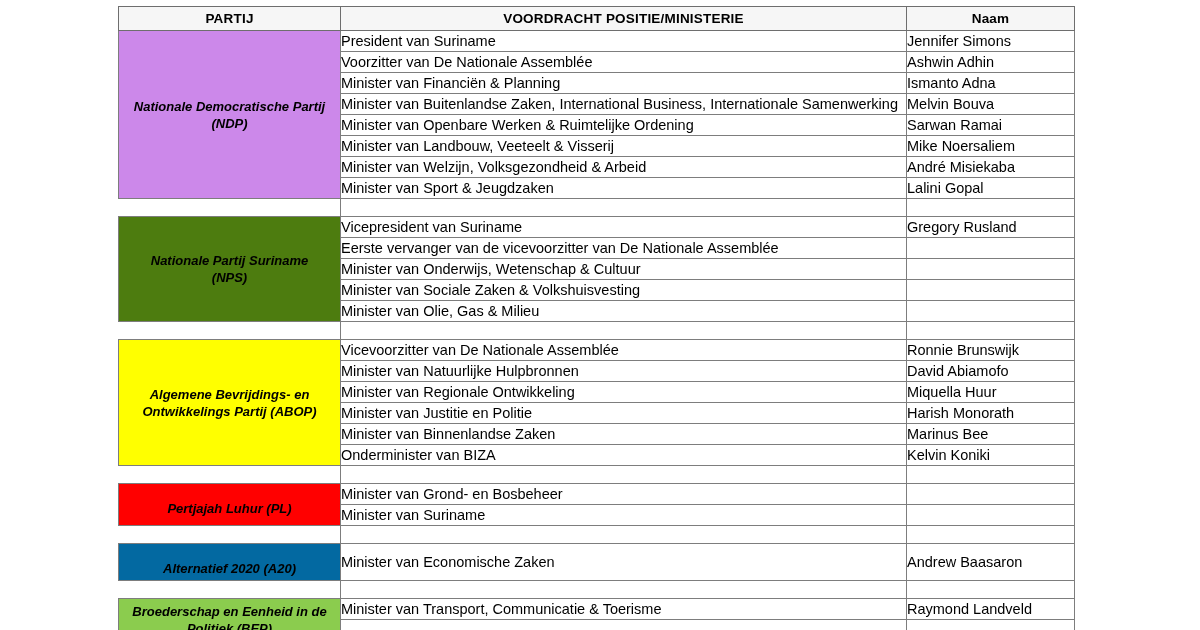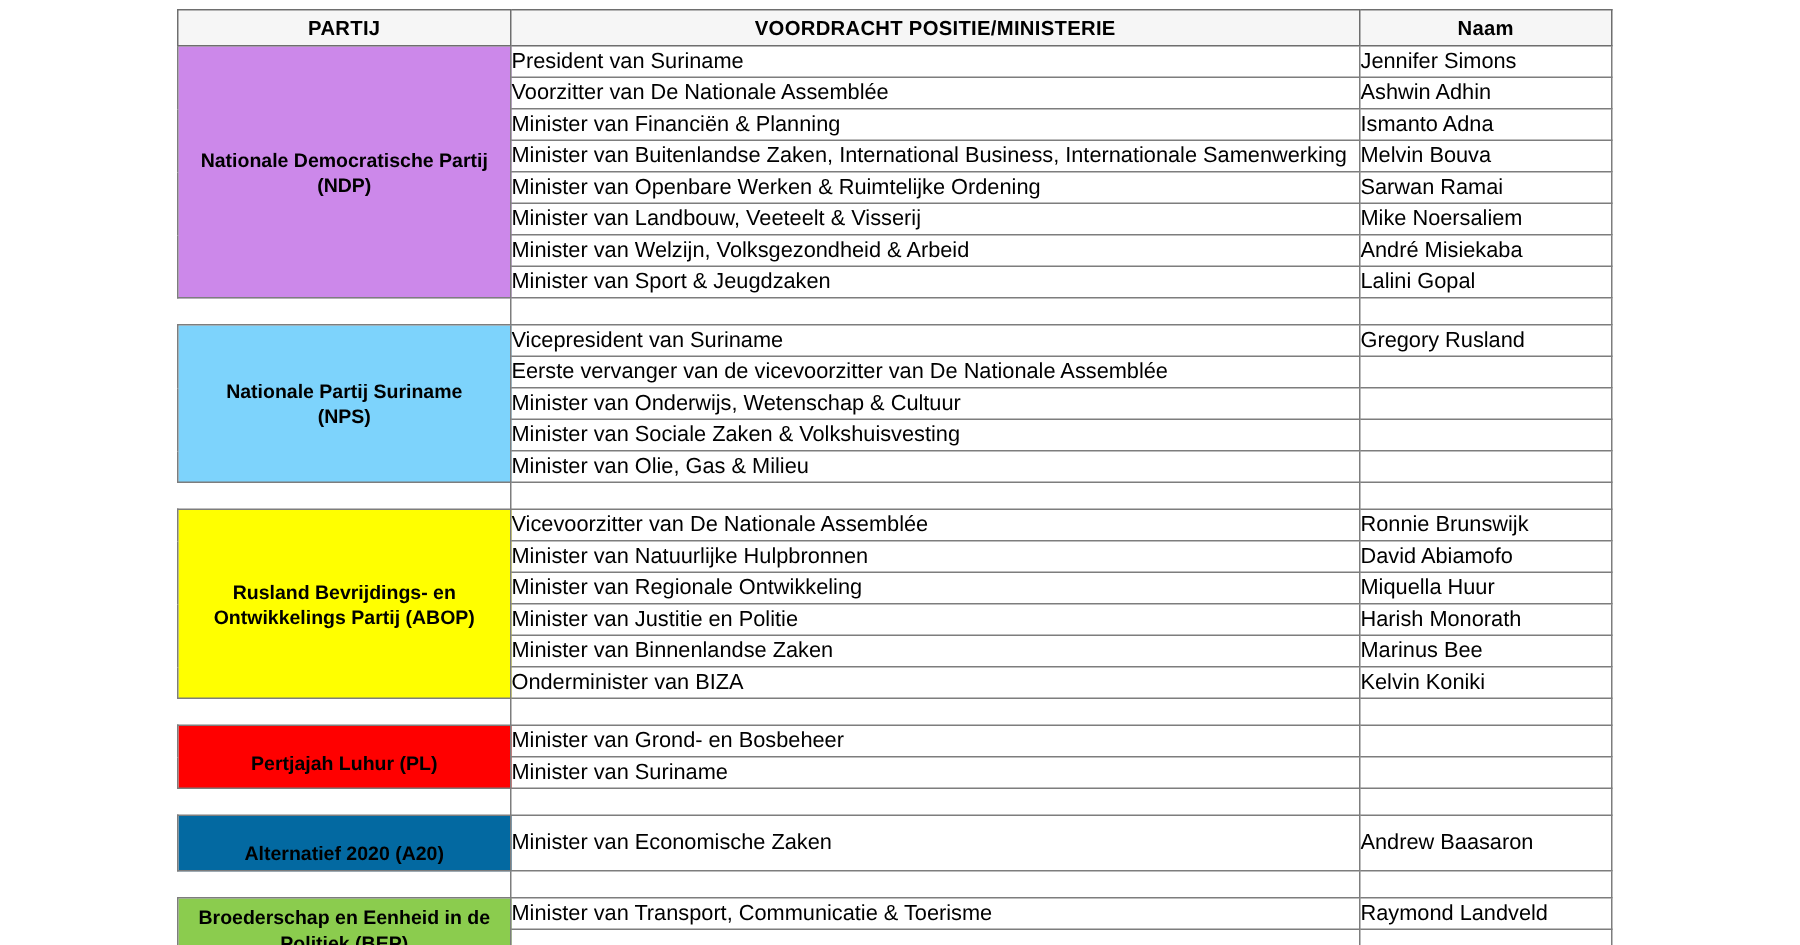--- a/index.html
+++ b/index.html
@@ -78,20 +78,21 @@
   }
 
   
   td.party {
     text-align: center;
     font-size: 13px;
     font-weight: bold;
     line-height: 17px;
     padding: 0 4px;
     color: #000000;
+    font-style: italic;
   }
   td.party.topalign { vertical-align: top; padding-top: 16px; }
 
   
   tr.spacer td {
     height: 17px;
     background: #ffffff;
     border-left: 1px solid #7d7d7d;
     border-right: 1px solid #7d7d7d;
     border-top: 1px solid #7d7d7d;
@@ -159,21 +160,21 @@
         <tr class="datarow">
           <td class="pos">Minister van Sport &amp; Jeugdzaken</td>
           <td class="naam">Lalini Gopal</td>
         </tr>
         <tr class="spacer">
           <td class="sp-partij"></td>
           <td></td>
           <td></td>
         </tr>
         <tr class="datarow">
-          <td class="party" rowspan="5" style="background: #7dd3fc;">
+          <td class="party" rowspan="5" style="background: #4d7c0f;">
             <div>Nationale Partij Suriname</div>
             <div>(NPS)</div>
           </td>
           <td class="pos">Vicepresident van Suriname</td>
           <td class="naam">Gregory Rusland</td>
         </tr>
         <tr class="datarow">
           <td class="pos">Eerste vervanger van de vicevoorzitter van De Nationale Assemblée</td>
           <td class="naam"></td>
         </tr>
@@ -189,21 +190,21 @@
           <td class="pos">Minister van Olie, Gas &amp; Milieu</td>
           <td class="naam"></td>
         </tr>
         <tr class="spacer">
           <td class="sp-partij"></td>
           <td></td>
           <td></td>
         </tr>
         <tr class="datarow">
           <td class="party" rowspan="6" style="background: rgb(255, 255, 0);">
-            <div>Rusland Bevrijdings- en</div>
+            <div>Algemene Bevrijdings- en</div>
             <div>Ontwikkelings Partij (ABOP)</div>
           </td>
           <td class="pos">Vicevoorzitter van De Nationale Assemblée</td>
           <td class="naam">Ronnie Brunswijk</td>
         </tr>
         <tr class="datarow">
           <td class="pos">Minister van Natuurlijke Hulpbronnen</td>
           <td class="naam">David Abiamofo</td>
         </tr>
         <tr class="datarow">

